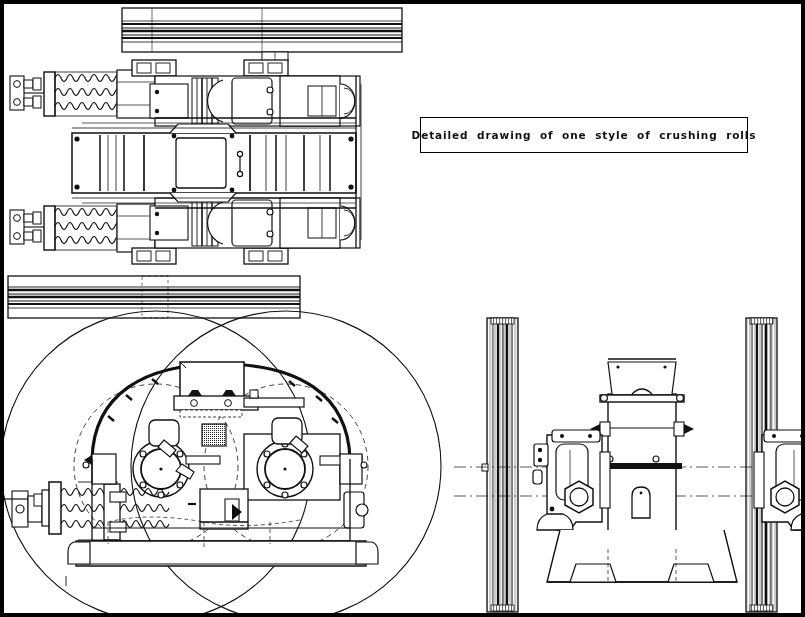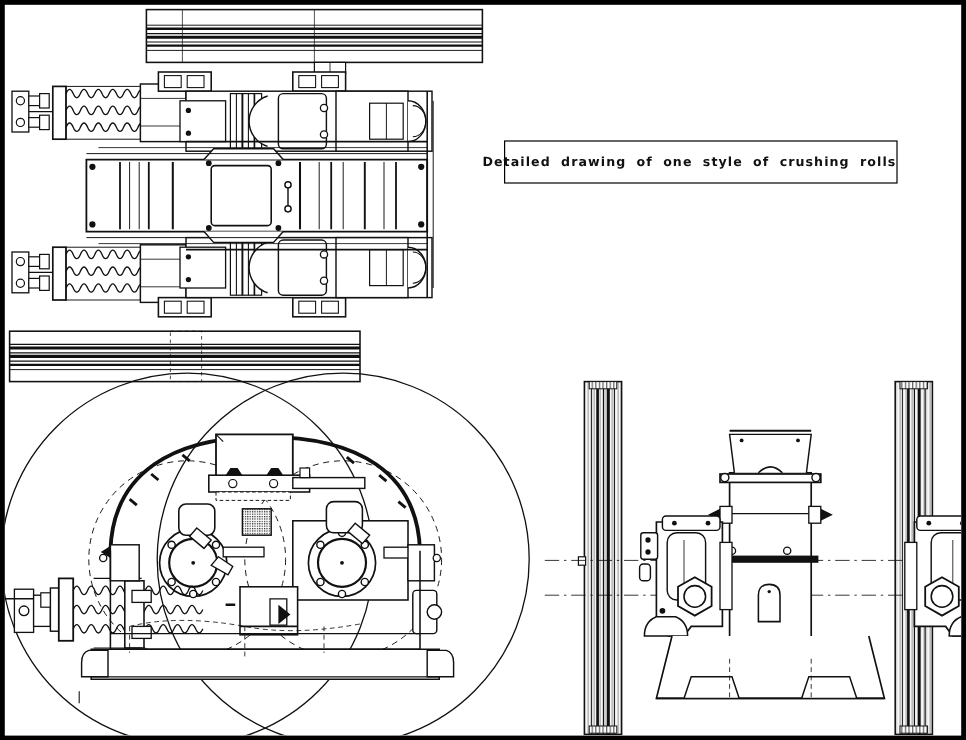--- a/index.html
+++ b/index.html
@@ -19,21 +19,21 @@
   }
   #svgwrap{position:absolute;left:0;top:0;width:797px;height:609px;}
   svg{display:block;}
   .cap-box{
     position:absolute;
     left:416px;top:113px;
     width:328px;height:36px;
     border:1.6px solid #000;
     background:#fff;
     box-sizing:border-box;
-    display:flex;align-items:center;justify-content:flex-end;
+    display:flex;align-items:center;justify-content:center;
   }
   .cap-text{
     font-family:"DejaVu Sans",sans-serif;
     font-size:10.5px;
     font-weight:700;
     letter-spacing:0.9px;
     word-spacing:4px;
     color:#111;
     white-space:nowrap;
   }

